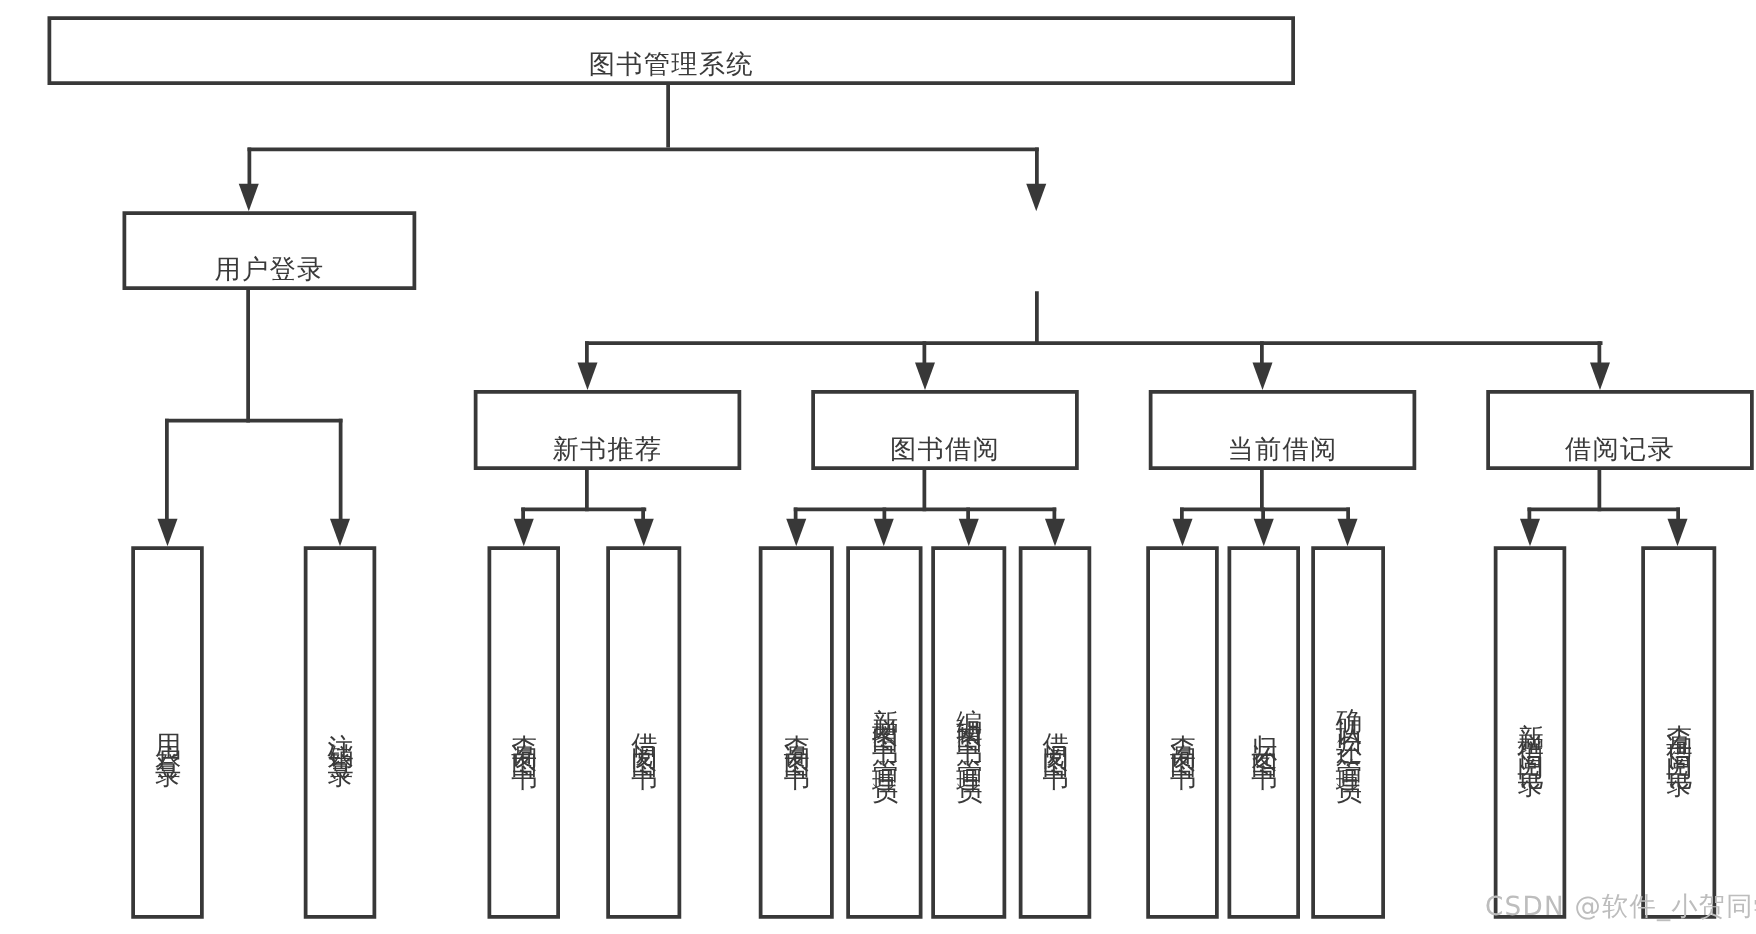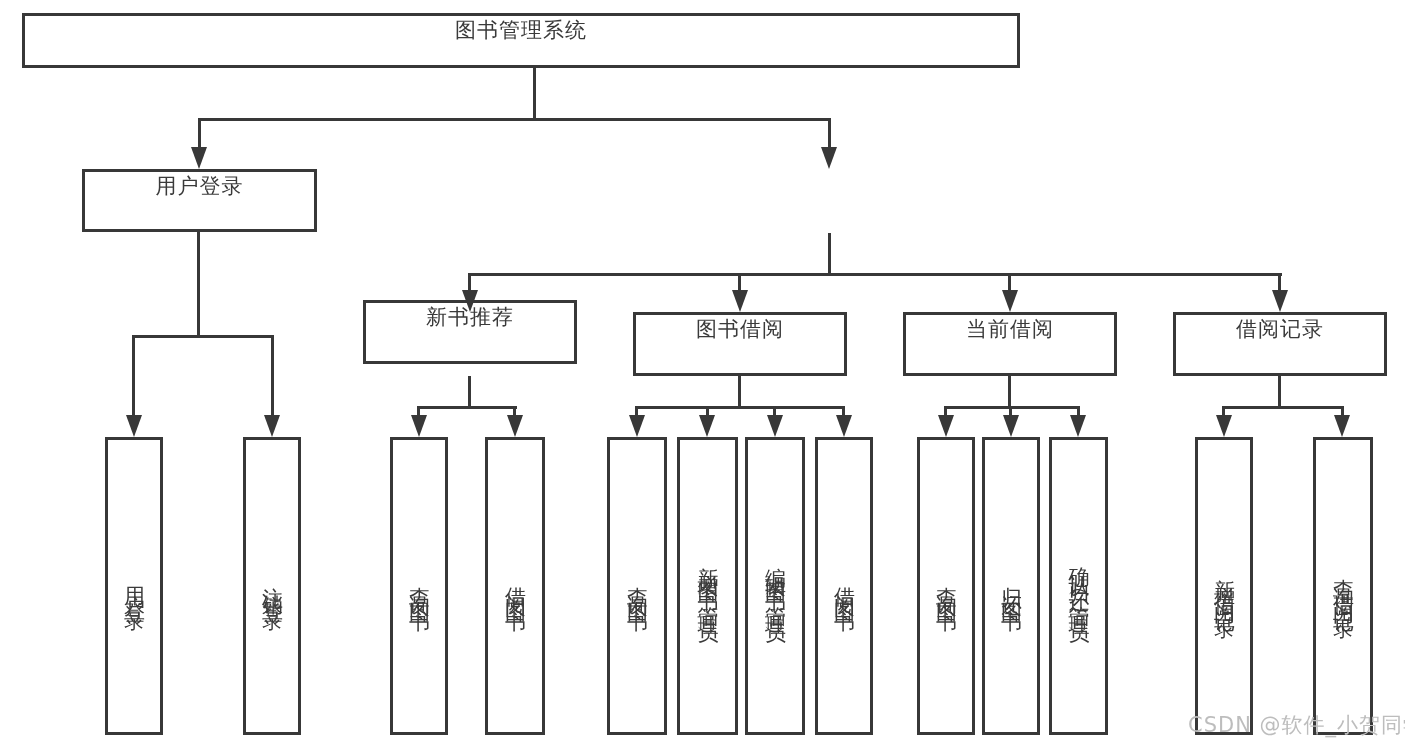--- a/index.html
+++ b/index.html
@@ -17,25 +17,26 @@
     height: 747px;
     background: var(--background);
     overflow: hidden;
   }
   
   .box {
     position: absolute;
     border: 3px solid var(--line);
     background: var(--background);
     display: flex;
-    align-items: flex-start;
+    align-items: flex-end;
     justify-content: center;
     color: var(--text);
     font-size: 21px;
     letter-spacing: 1px;
+    margin-left: 16px;
   }
   
   .vbox {
     position: absolute;
     border: 3px solid var(--line);
     background: var(--background);
     top: 437px;
     height: 298px;
     display: flex;
     align-items: center;
@@ -80,21 +81,21 @@
 <div class="stage">
 
   <div class="box" style="left:22px; top:13px; width:998px; height:55px;">
     <span>图书管理系统</span>
   </div>
 
   <div class="box" style="left:82px; top:169px; width:235px; height:63px;">
     <span>用户登录</span>
   </div>
 
-  <div class="box" style="left:363px; top:300px; width:214px; height:64px;">
+  <div class="box" style="left:363px; top:312px; width:214px; height:64px;">
     <span>新书推荐</span>
   </div>
   <div class="box" style="left:633px; top:312px; width:214px; height:64px;">
     <span>图书借阅</span>
   </div>
   <div class="box" style="left:903px; top:312px; width:214px; height:64px;">
     <span>当前借阅</span>
   </div>
   <div class="box" style="left:1173px; top:312px; width:214px; height:64px;">
     <span>借阅记录</span>

